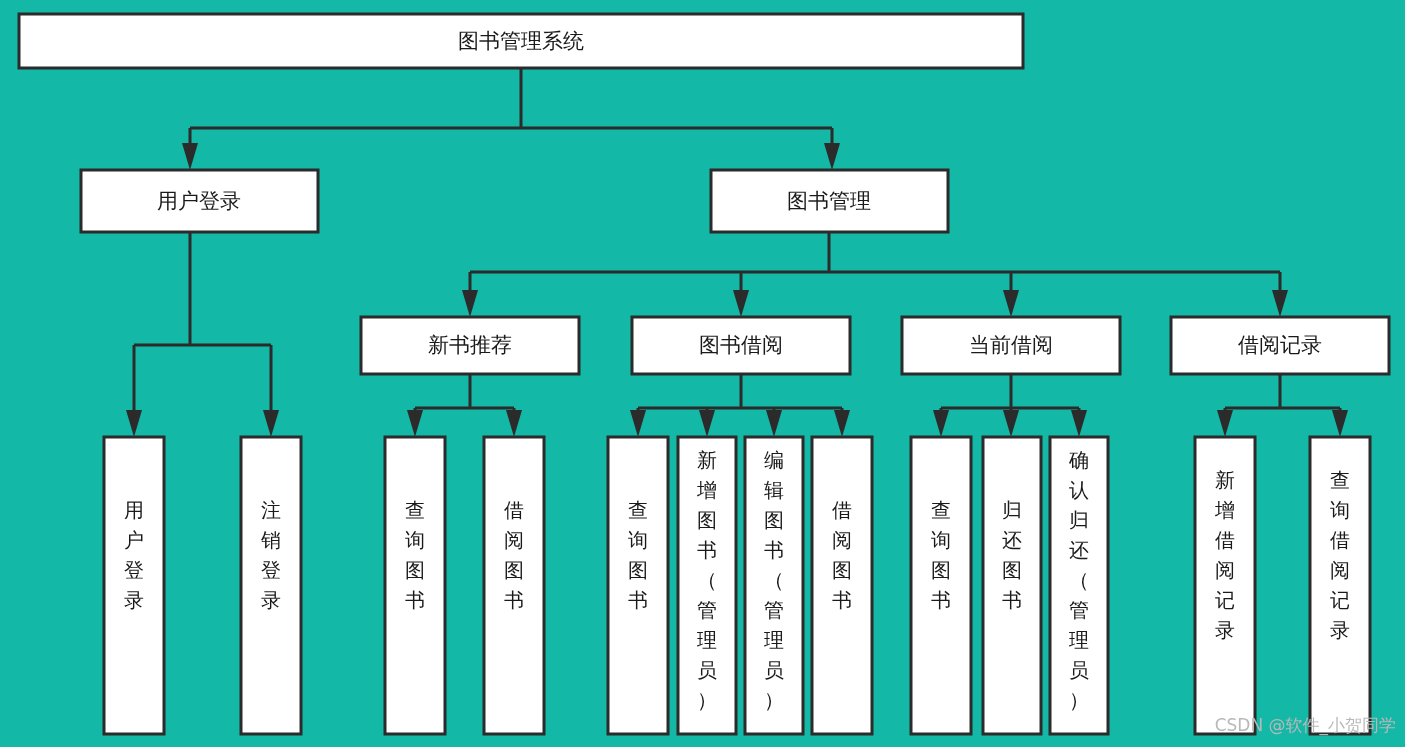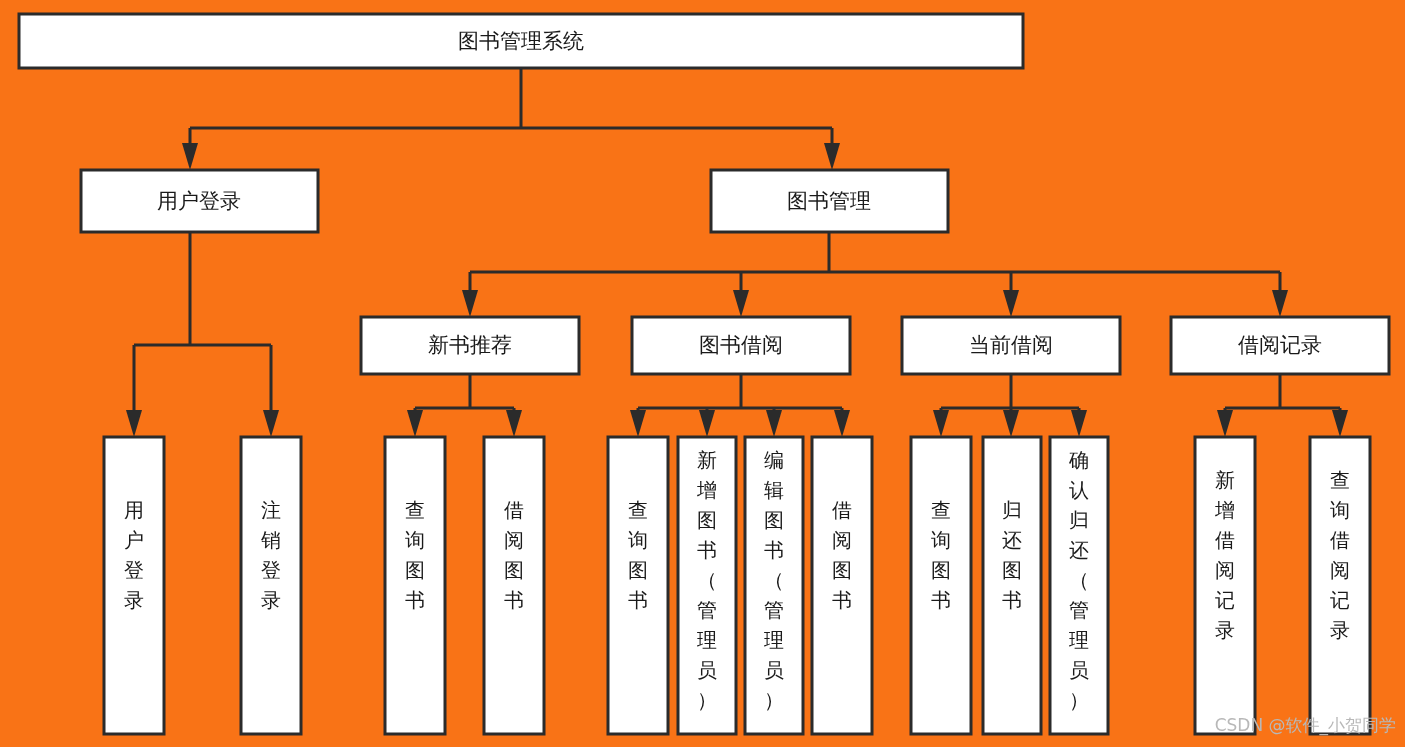--- a/index.html
+++ b/index.html
@@ -10,21 +10,21 @@
   body {
     width: 1405px;
     height: 747px;
     font-family: "DejaVu Sans", "Liberation Sans", sans-serif;
     overflow: hidden;
   }
   #diagram-root {
     position: relative;
     width: 1405px;
     height: 747px;
-    background: #f97316;
+    background: #14b8a6;
   }
   svg#flowchart {
     position: absolute;
     left: 0;
     top: 0;
     width: 1405px;
     height: 747px;
     display: block;
   }
   .node-box {

